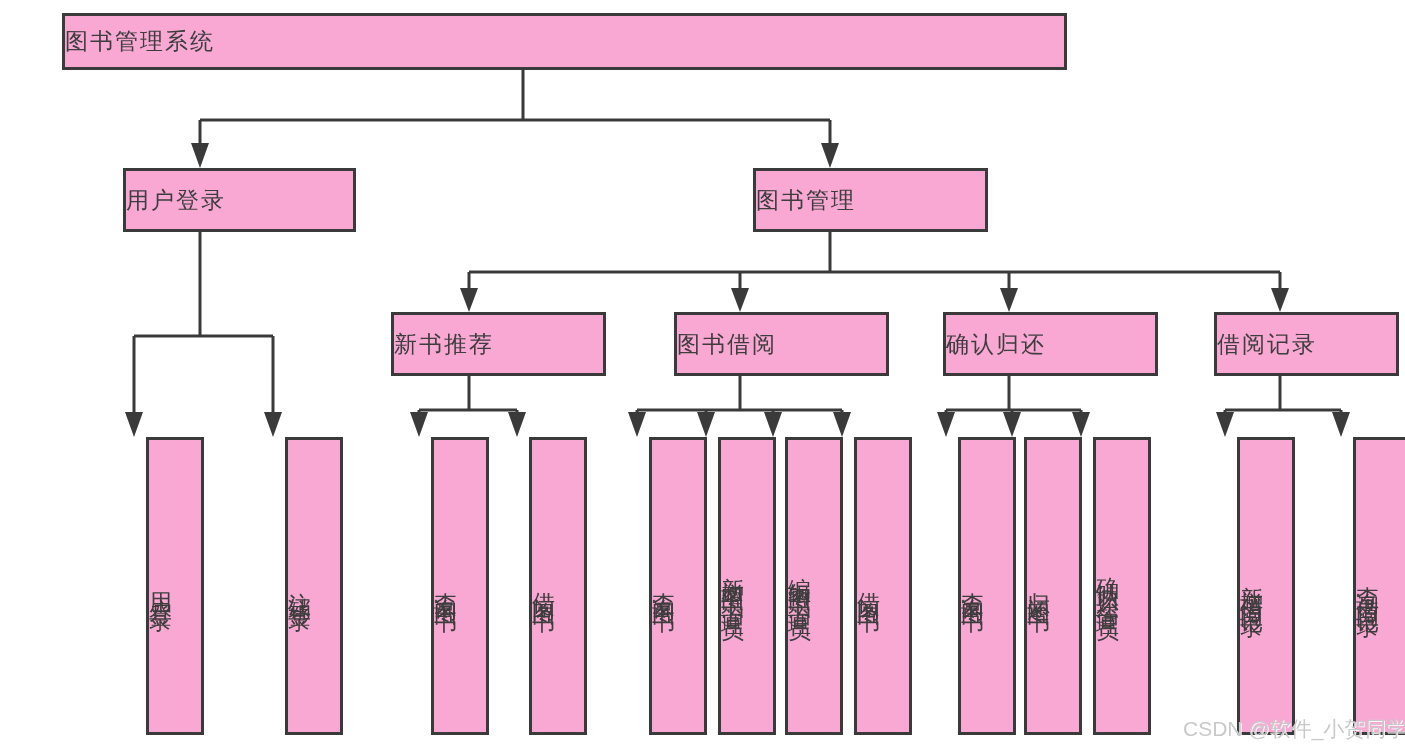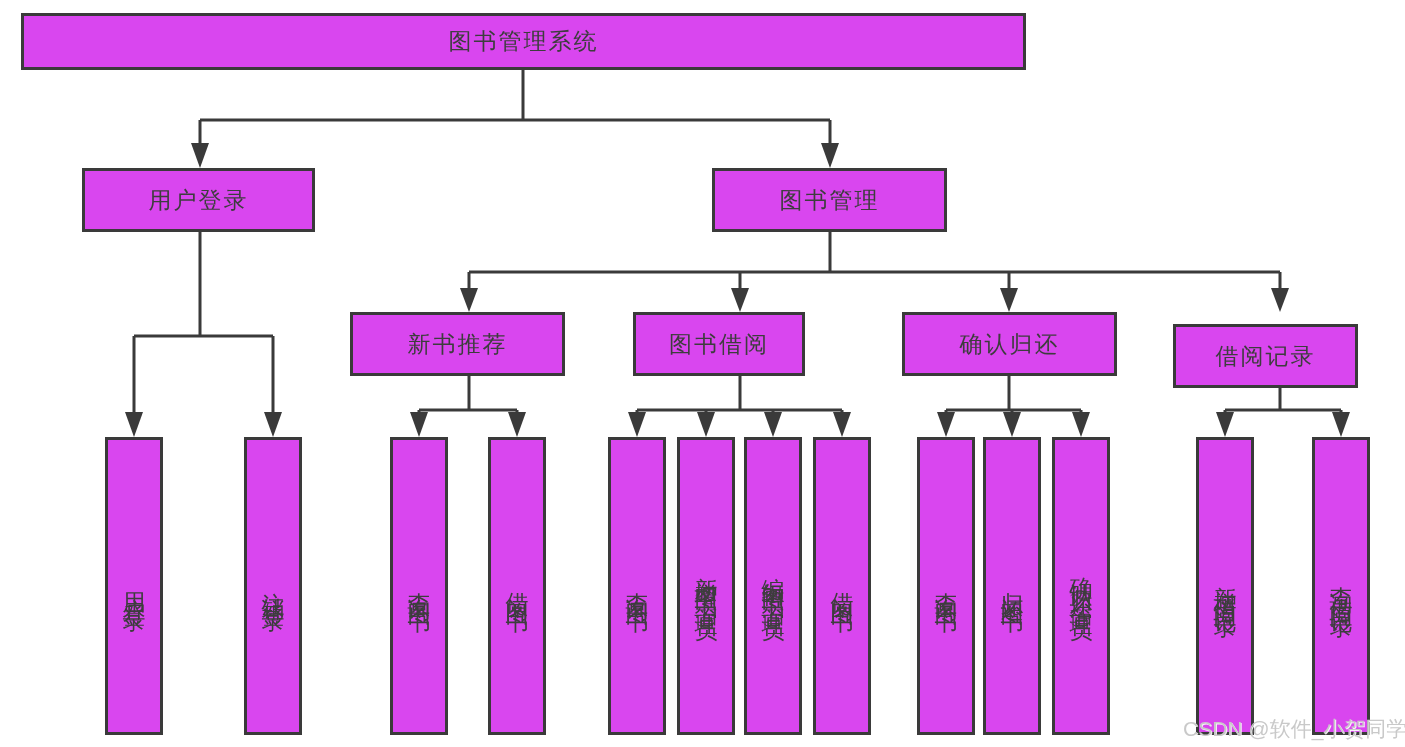--- a/index.html
+++ b/index.html
@@ -31,25 +31,26 @@
     stroke-width:3;
     fill:none;
   }
   .connectors polygon{
     fill:var(--line);
     stroke:none;
   }
   .node{
     position:absolute;
     border:3px solid var(--line);
-    background:#d946ef;
+    background:#f9a8d4;
     display:flex;
     align-items:center;
-    justify-content:center;
+    justify-content:flex-start;
     color:var(--text);
+    margin-left:41px;
   }
   .node-h span{
     font-size:23px;
     letter-spacing:2px;
     white-space:nowrap;
   }
   .node-v span{
     writing-mode:vertical-rl;
     text-orientation:mixed;
     font-size:23px;
@@ -121,27 +122,27 @@
   <div class="node node-h" style="left:82px;top:168px;width:233px;height:64px">
     <span>用户登录</span>
   </div>
   <div class="node node-h" style="left:712px;top:168px;width:235px;height:64px">
     <span>图书管理</span>
   </div>
 
   <div class="node node-h" style="left:350px;top:312px;width:215px;height:64px">
     <span>新书推荐</span>
   </div>
-  <div class="node node-h" style="left:633px;top:312px;width:172px;height:64px">
+  <div class="node node-h" style="left:633px;top:312px;width:215px;height:64px">
     <span>图书借阅</span>
   </div>
   <div class="node node-h" style="left:902px;top:312px;width:215px;height:64px">
     <span>确认归还</span>
   </div>
-  <div class="node node-h" style="left:1173px;top:324px;width:185px;height:64px">
+  <div class="node node-h" style="left:1173px;top:312px;width:185px;height:64px">
     <span>借阅记录</span>
   </div>
 
   <div class="node node-v" style="left:105px;top:437px;width:58px;height:298px">
     <span>用户登录</span>
   </div>
   <div class="node node-v" style="left:244px;top:437px;width:58px;height:298px">
     <span>注销登录</span>
   </div>
 

